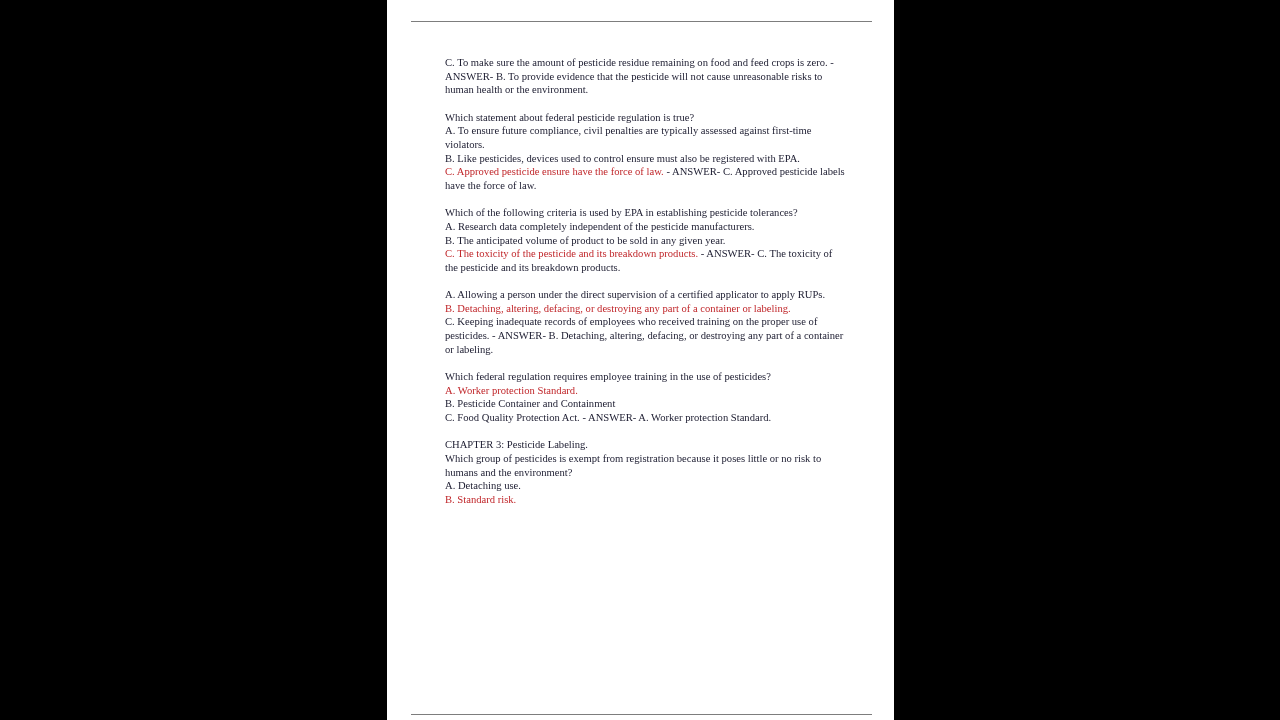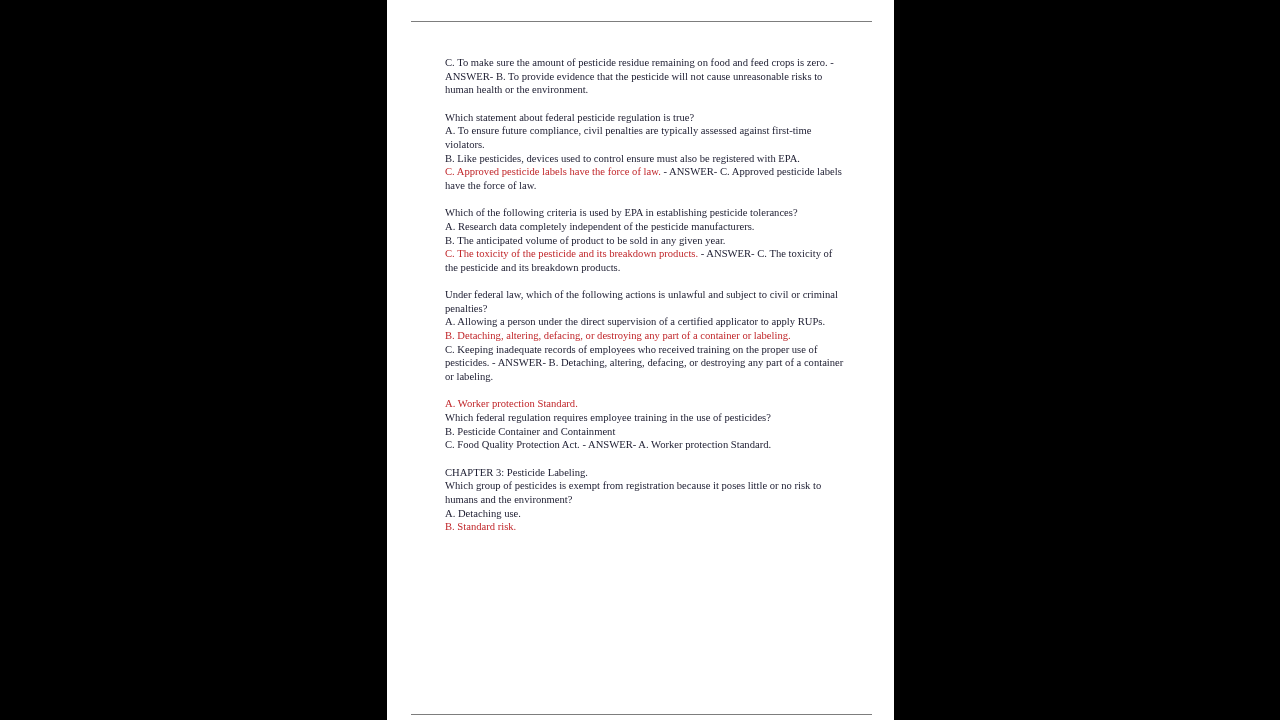--- a/index.html
+++ b/index.html
@@ -95,37 +95,36 @@
     <div class="page-rule bottom"></div>
 
     <div class="doc-body" id="doc-body">
         <p class="doc-para">
           <span class="doc-line"><span class="seg-black">C. To make sure the amount of pesticide residue remaining on food and feed crops is zero. - ANSWER- B. To provide evidence that the pesticide will not cause unreasonable risks to human health or the environment.</span></span>
         </p>
         <p class="doc-para">
           <span class="doc-line"><span class="seg-black">Which statement about federal pesticide regulation is true?</span></span>
           <span class="doc-line"><span class="seg-black">A. To ensure future compliance, civil penalties are typically assessed against first-time violators.</span></span>
           <span class="doc-line"><span class="seg-black">B. Like pesticides, devices used to control ensure must also be registered with EPA.</span></span>
-          <span class="doc-line"><span class="seg-red">C. Approved pesticide labels have the force of law.</span><span class="seg-black"> - ANSWER- C. Approved pesticide labels have the force of law.</span></span>
+          <span class="doc-line"><span class="seg-red">C. Approved pesticide ensure have the force of law.</span><span class="seg-black"> - ANSWER- C. Approved pesticide labels have the force of law.</span></span>
         </p>
         <p class="doc-para">
           <span class="doc-line"><span class="seg-black">Which of the following criteria is used by EPA in establishing pesticide tolerances?</span></span>
           <span class="doc-line"><span class="seg-black">A. Research data completely independent of the pesticide manufacturers.</span></span>
           <span class="doc-line"><span class="seg-black">B. The anticipated volume of product to be sold in any given year.</span></span>
           <span class="doc-line"><span class="seg-red">C. The toxicity of the pesticide and its breakdown products.</span><span class="seg-black"> - ANSWER- C. The toxicity of the pesticide and its breakdown products.</span></span>
         </p>
         <p class="doc-para">
-          <span class="doc-line"><span class="seg-black">Under federal law, which of the following actions is unlawful and subject to civil or criminal penalties?</span></span>
           <span class="doc-line"><span class="seg-black">A. Allowing a person under the direct supervision of a certified applicator to apply RUPs.</span></span>
           <span class="doc-line"><span class="seg-red">B. Detaching, altering, defacing, or destroying any part of a container or labeling.</span></span>
           <span class="doc-line"><span class="seg-black">C. Keeping inadequate records of employees who received training on the proper use of pesticides. - ANSWER- B. Detaching, altering, defacing, or destroying any part of a container or labeling.</span></span>
         </p>
         <p class="doc-para">
+          <span class="doc-line"><span class="seg-black">Which federal regulation requires employee training in the use of pesticides?</span></span>
           <span class="doc-line"><span class="seg-red">A. Worker protection Standard.</span></span>
-          <span class="doc-line"><span class="seg-black">Which federal regulation requires employee training in the use of pesticides?</span></span>
           <span class="doc-line"><span class="seg-black">B. Pesticide Container and Containment</span></span>
           <span class="doc-line"><span class="seg-black">C. Food Quality Protection Act. - ANSWER- A. Worker protection Standard.</span></span>
         </p>
         <p class="doc-para">
           <span class="doc-line"><span class="seg-black">CHAPTER 3: Pesticide Labeling.</span></span>
           <span class="doc-line"><span class="seg-black">Which group of pesticides is exempt from registration because it poses little or no risk to humans and the environment?</span></span>
           <span class="doc-line"><span class="seg-black">A. Detaching use.</span></span>
           <span class="doc-line"><span class="seg-red">B. Standard risk.</span></span>
         </p>
       </div>

